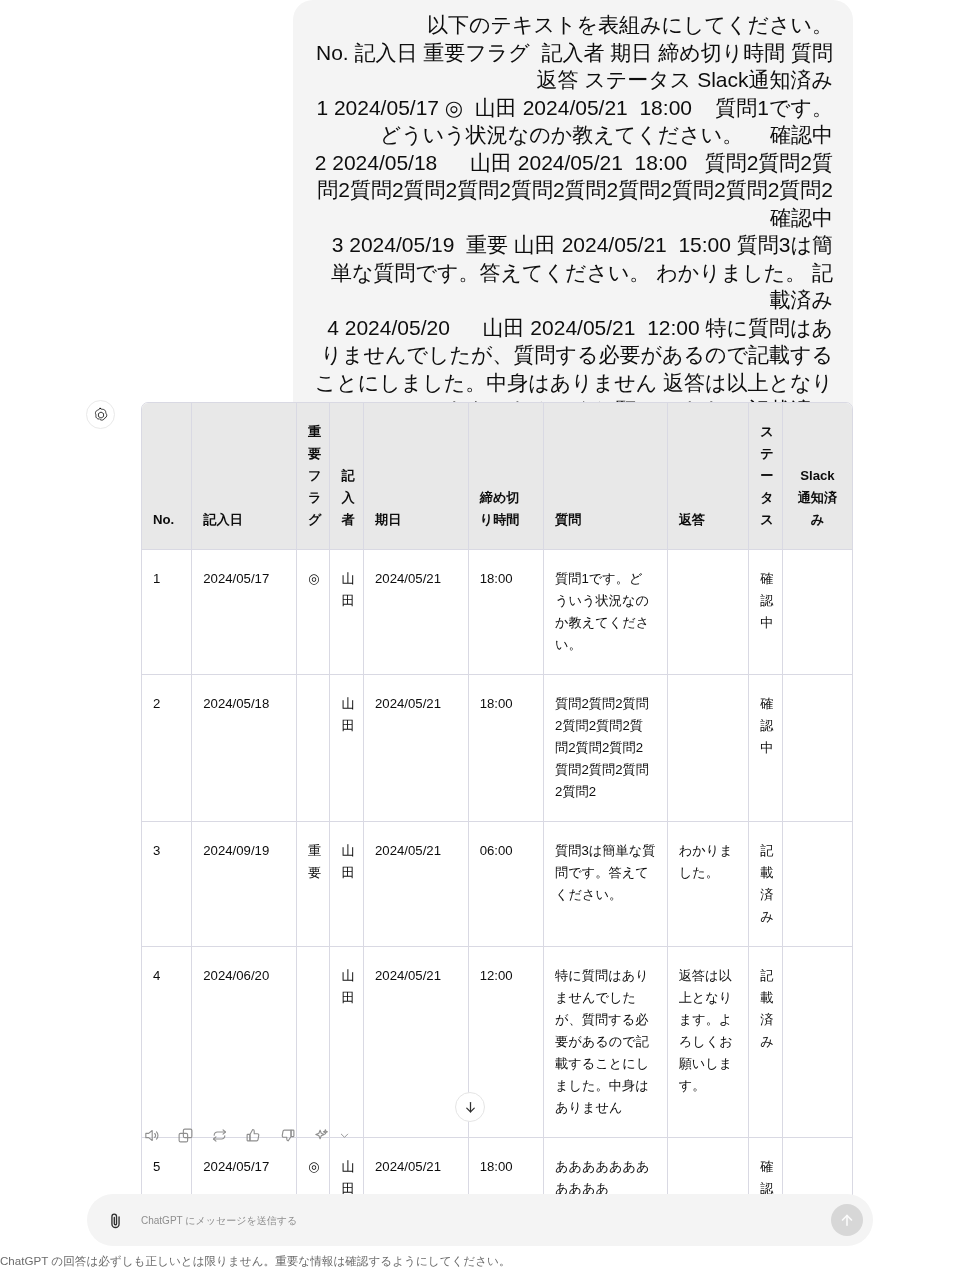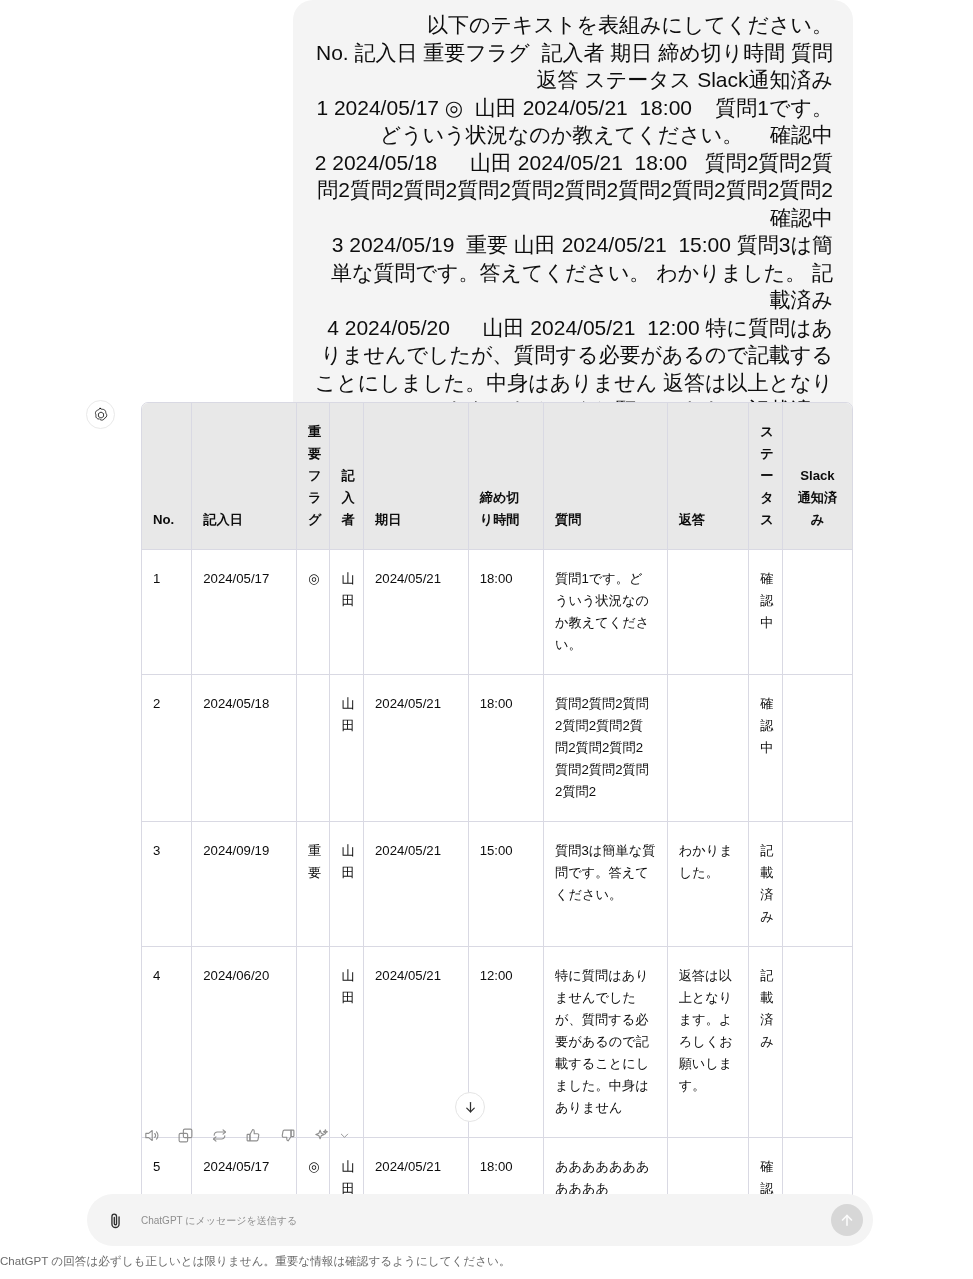--- a/index.html
+++ b/index.html
@@ -281,21 +281,21 @@
           <td></td>
           <td>確認中</td>
           <td></td>
         </tr>
         <tr>
           <td>3</td>
           <td>2024/09/19</td>
           <td>重要</td>
           <td>山田</td>
           <td>2024/05/21</td>
-          <td>15:00</td>
+          <td>06:00</td>
           <td>質問3は簡単な質問です。答えてください。</td>
           <td>わかりました。</td>
           <td>記載済み</td>
           <td></td>
         </tr>
         <tr>
           <td>4</td>
           <td>2024/06/20</td>
           <td></td>
           <td>山田</td>

